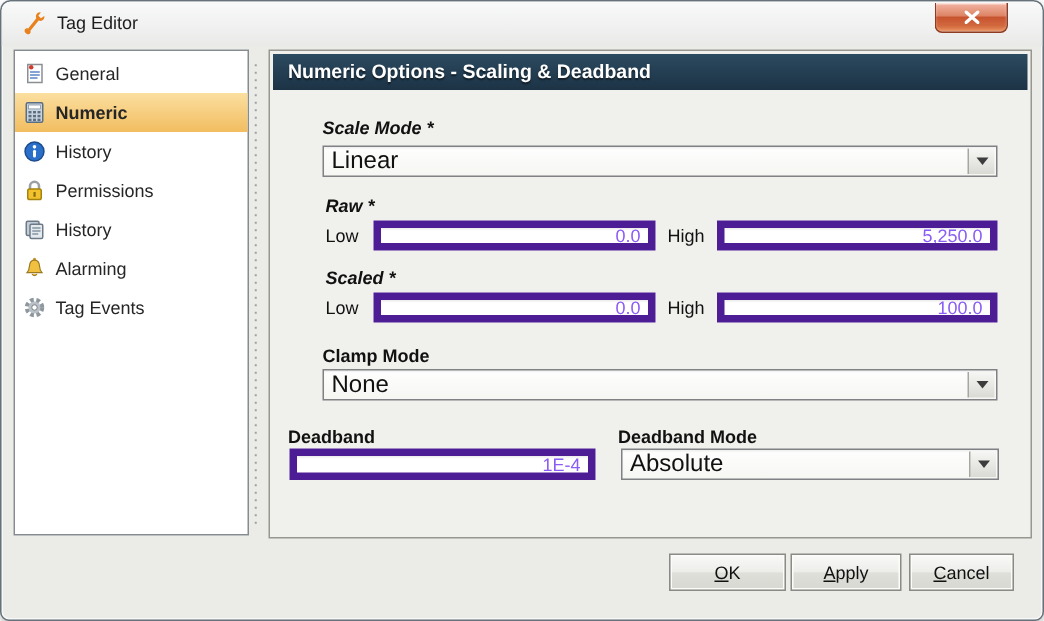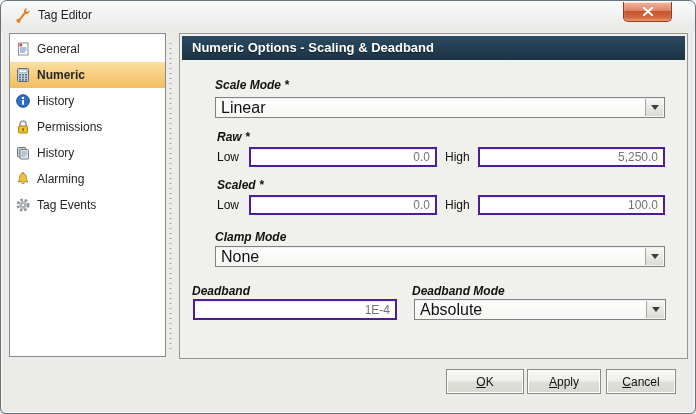--- a/index.html
+++ b/index.html
@@ -53,28 +53,28 @@
     background:#f0f0ec; border:1px solid #97978f;
   }
   .panel-header {
     position:absolute; left:2px; right:2px; top:2px; height:24px;
     background:linear-gradient(#2c4a60,#1c3345);
     color:#ffffff; font-size:13px; font-weight:bold;
     line-height:24px; padding-left:10px;
     text-shadow:0 1px 1px rgba(0,0,0,.5);
   }
   .lbl { position:absolute; font-size:12px; color:#111; white-space:nowrap; }
-  .lbl.bold { font-weight:bold;font-style:italic; }
+  .lbl.bold { font-weight:bold; }
   .lbl.req  { font-weight:bold; font-style:italic; }
 
   .num-field {
     position:absolute; height:20px;
-    border:2px solid #4c1d95; background:#ffffff;
+    border:5px solid #4c1d95; background:#ffffff;
     font:12px "Liberation Sans","DejaVu Sans",sans-serif;
-    text-align:right; padding:0 5px 0 3px; color:#737373;
+    text-align:right; padding:0 5px 0 3px; color:#8b5cf6;
     box-shadow: inset 0 1px 1px rgba(0,0,0,.08);
   }
 
   .combo {
     position:absolute; height:21px;
     border:1px solid #7f8184; background:linear-gradient(#fefefe,#f6f6f3);
     box-shadow: inset 0 1px 1px rgba(0,0,0,.06);
     cursor:default;
   }
   .combo-value { position:absolute; left:5px; top:0; line-height:19px; font-size:16px; color:#111; }

